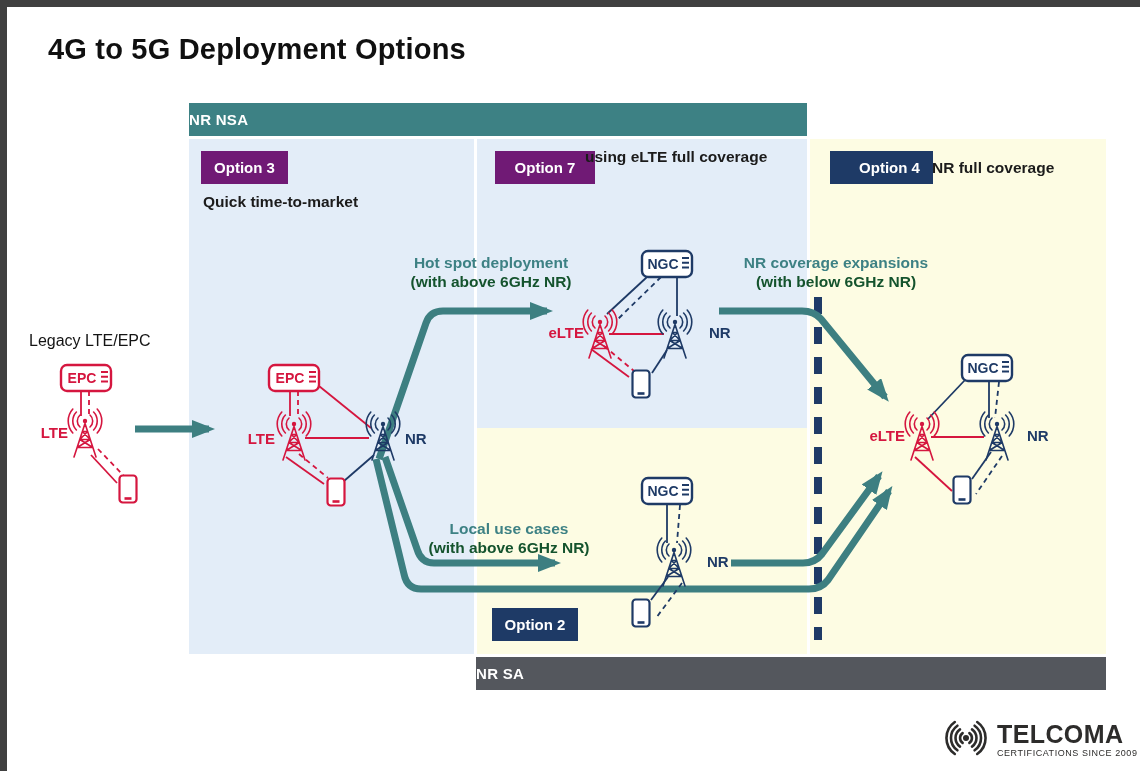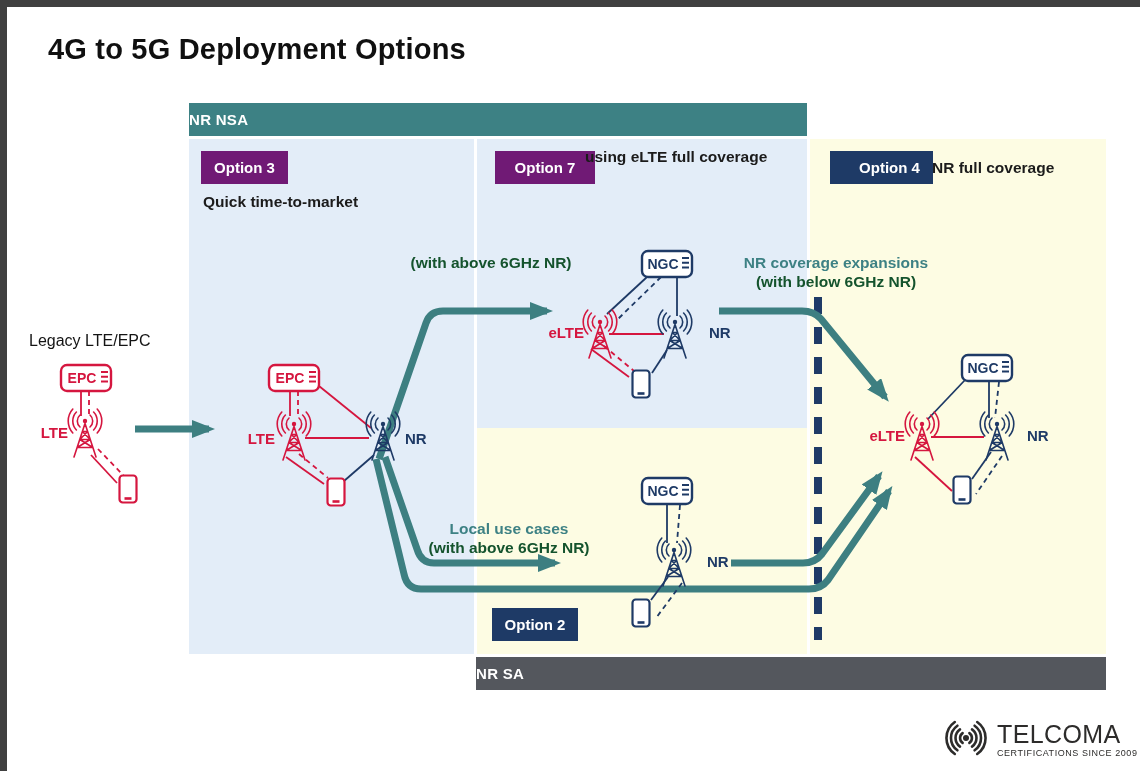--- a/index.html
+++ b/index.html
@@ -20,21 +20,21 @@
            color:#fff; font-size:15px; font-weight:600; }
   .badge-yellow { background:#701a75; }
   .badge-navy   { background:#1e3a66; }
   .note { font-size:15.5px; font-weight:600; color:#1b1b1b; line-height:20px; }
   .anno { width:220px; text-align:center; line-height:18.5px; font-weight:600; font-size:15.5px; }
   .anno .t { color:#3d8184; }
   .anno .y { color:#14532d; }
   .legacy-label { font-size:16px; font-weight:400; color:#141414; }
   .logo { left:933px; top:709px; display:flex; align-items:center; }
   .logo-text { margin-left:3px; }
-  .logo-name { font-size:25px; font-weight:400; letter-spacing:.4px; color:#2d2c2b; line-height:26px; }
+  .logo-name { font-size:25px; font-weight:700; letter-spacing:.4px; color:#2d2c2b; line-height:26px; }
   .logo-tag  { font-size:9px; font-weight:500; letter-spacing:.55px; color:#2d2c2b; margin-top:1px; }
   svg.overlay { position:absolute; left:0; top:0; pointer-events:none; }
   .nodelabel { font-size:15px; font-weight:700; }
   .coretext  { font-size:14px; font-weight:700; }
 </style>
 </head>
 <body>
 
 <div class="page">
 
@@ -70,20 +70,21 @@
   </div>
   <div class="abs note" style="left:925px; top:151px;">NR full coverage</div>
 
   <div class="abs badge badge-navy" style="left:485px; top:601px; width:86px; height:33px;">
     <span>Option 2</span>
   </div>
 
   <div class="abs legacy-label" style="left:22px; top:325px;">Legacy LTE/EPC</div>
 
   <div class="abs anno" style="left:374px; top:247px;">
+    <div class="t">Hot spot deployment</div>
     <div class="y">(with above 6GHz NR)</div>
   </div>
   <div class="abs anno" style="left:719px; top:247px;">
     <div class="t">NR coverage expansions</div>
     <div class="y">(with below 6GHz NR)</div>
   </div>
   <div class="abs anno" style="left:392px; top:513px;">
     <div class="t">Local use cases</div>
     <div class="y">(with above 6GHz NR)</div>
   </div>

